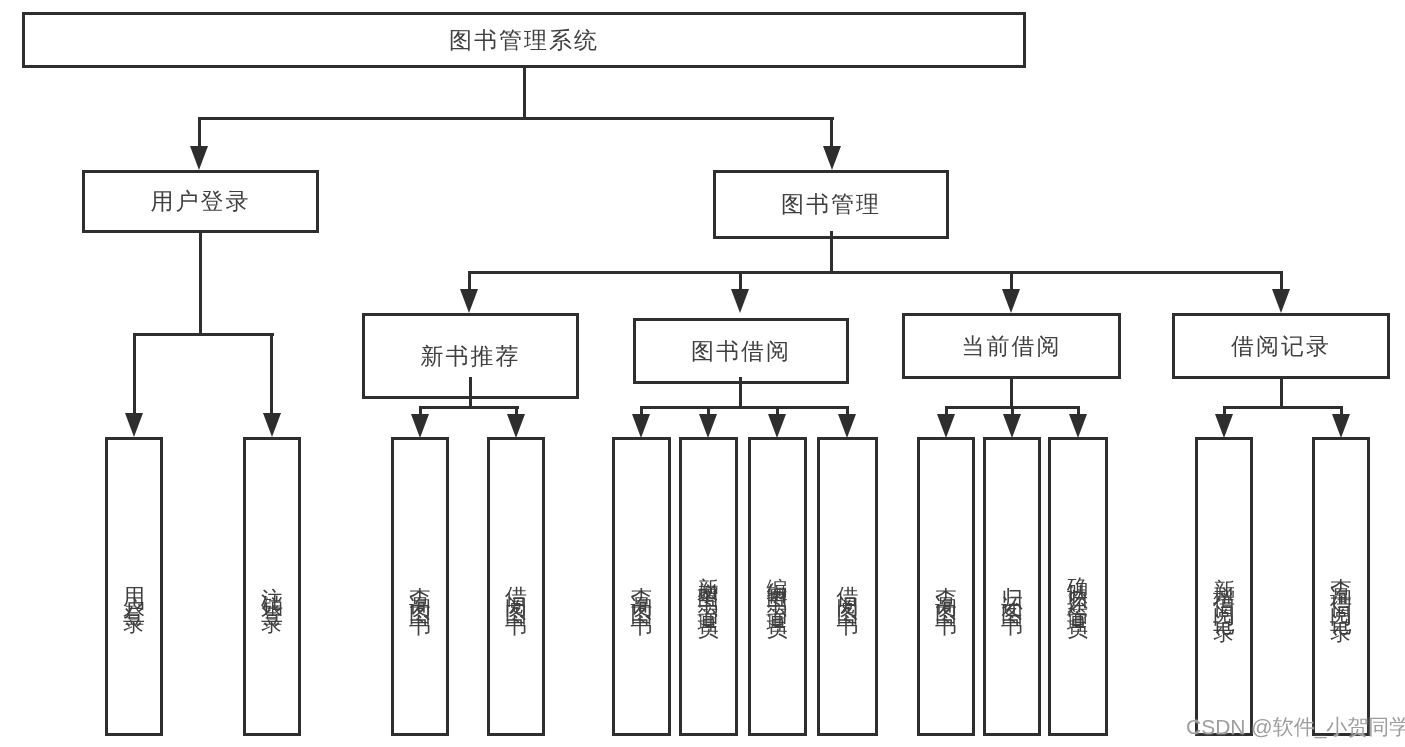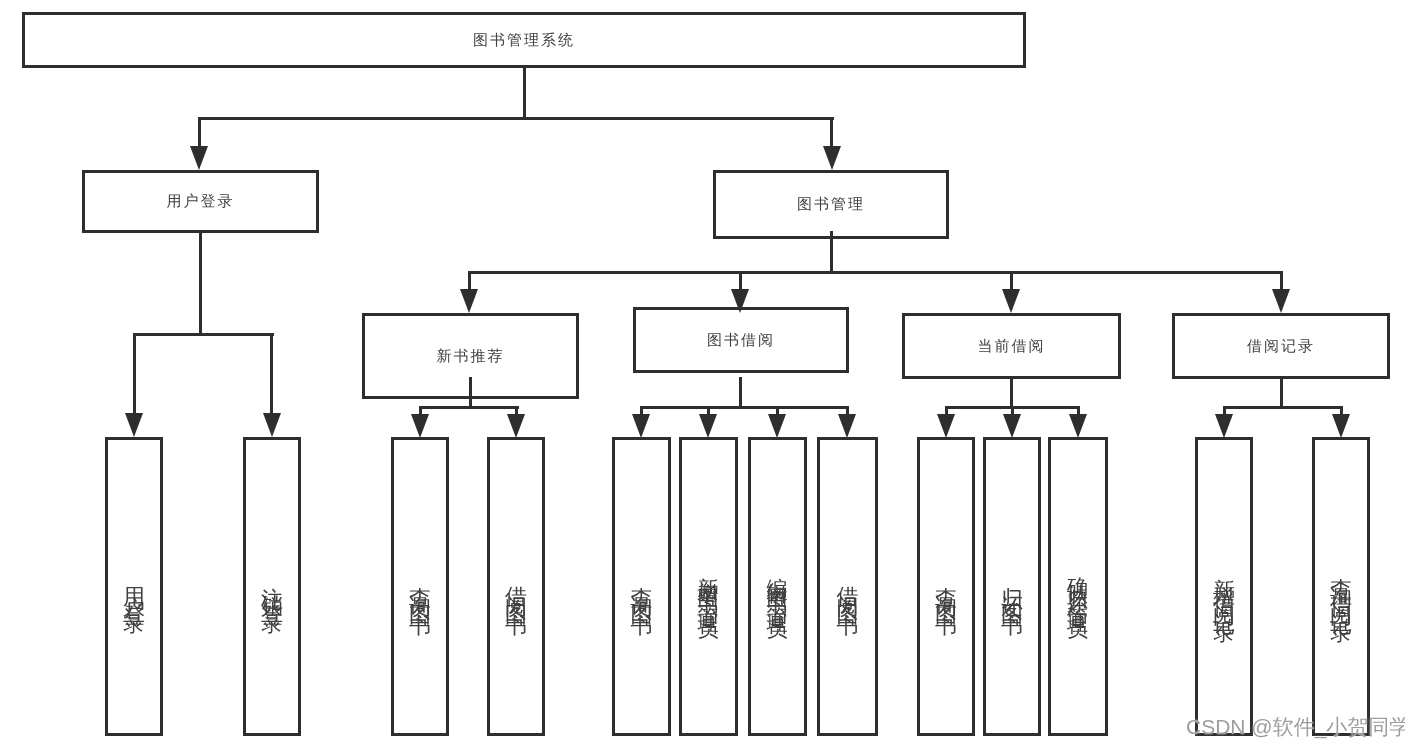--- a/index.html
+++ b/index.html
@@ -19,21 +19,21 @@
   .box{
     position:absolute;
     border:3px solid var(--line);
     background:#fff;
     display:flex;
     align-items:center;
     justify-content:center;
     color:var(--text);
   }
   .hbox .label{
-    font-size:15px;
+    font-size:23px;
     letter-spacing:2px;
     white-space:nowrap;
   }
   .vbox{z-index:1;}
   .vtext{
     writing-mode:vertical-rl;
     text-orientation:mixed;
     font-size:22px;
     letter-spacing:9px;
     line-height:1;
@@ -73,21 +73,21 @@
   <div class="box hbox" style="left:82px;top:170px;width:237px;height:63px;">
     <span class="label">用户登录</span>
   </div>
   <div class="box hbox" style="left:713px;top:170px;width:236px;height:69px;">
     <span class="label">图书管理</span>
   </div>
 
   <div class="box hbox" style="left:362px;top:313px;width:217px;height:86px;text-align:center;">
     <span class="label">新书推荐</span>
   </div>
-  <div class="box hbox" style="left:633px;top:307px;width:216px;height:66px;">
+  <div class="box hbox" style="left:633px;top:318px;width:216px;height:66px;">
     <span class="label">图书借阅</span>
   </div>
   <div class="box hbox" style="left:902px;top:313px;width:219px;height:66px;">
     <span class="label">当前借阅</span>
   </div>
   <div class="box hbox" style="left:1172px;top:313px;width:218px;height:66px;">
     <span class="label">借阅记录</span>
   </div>
 
   <div class="box vbox" style="left:105px;top:437px;width:58px;height:299px;">

